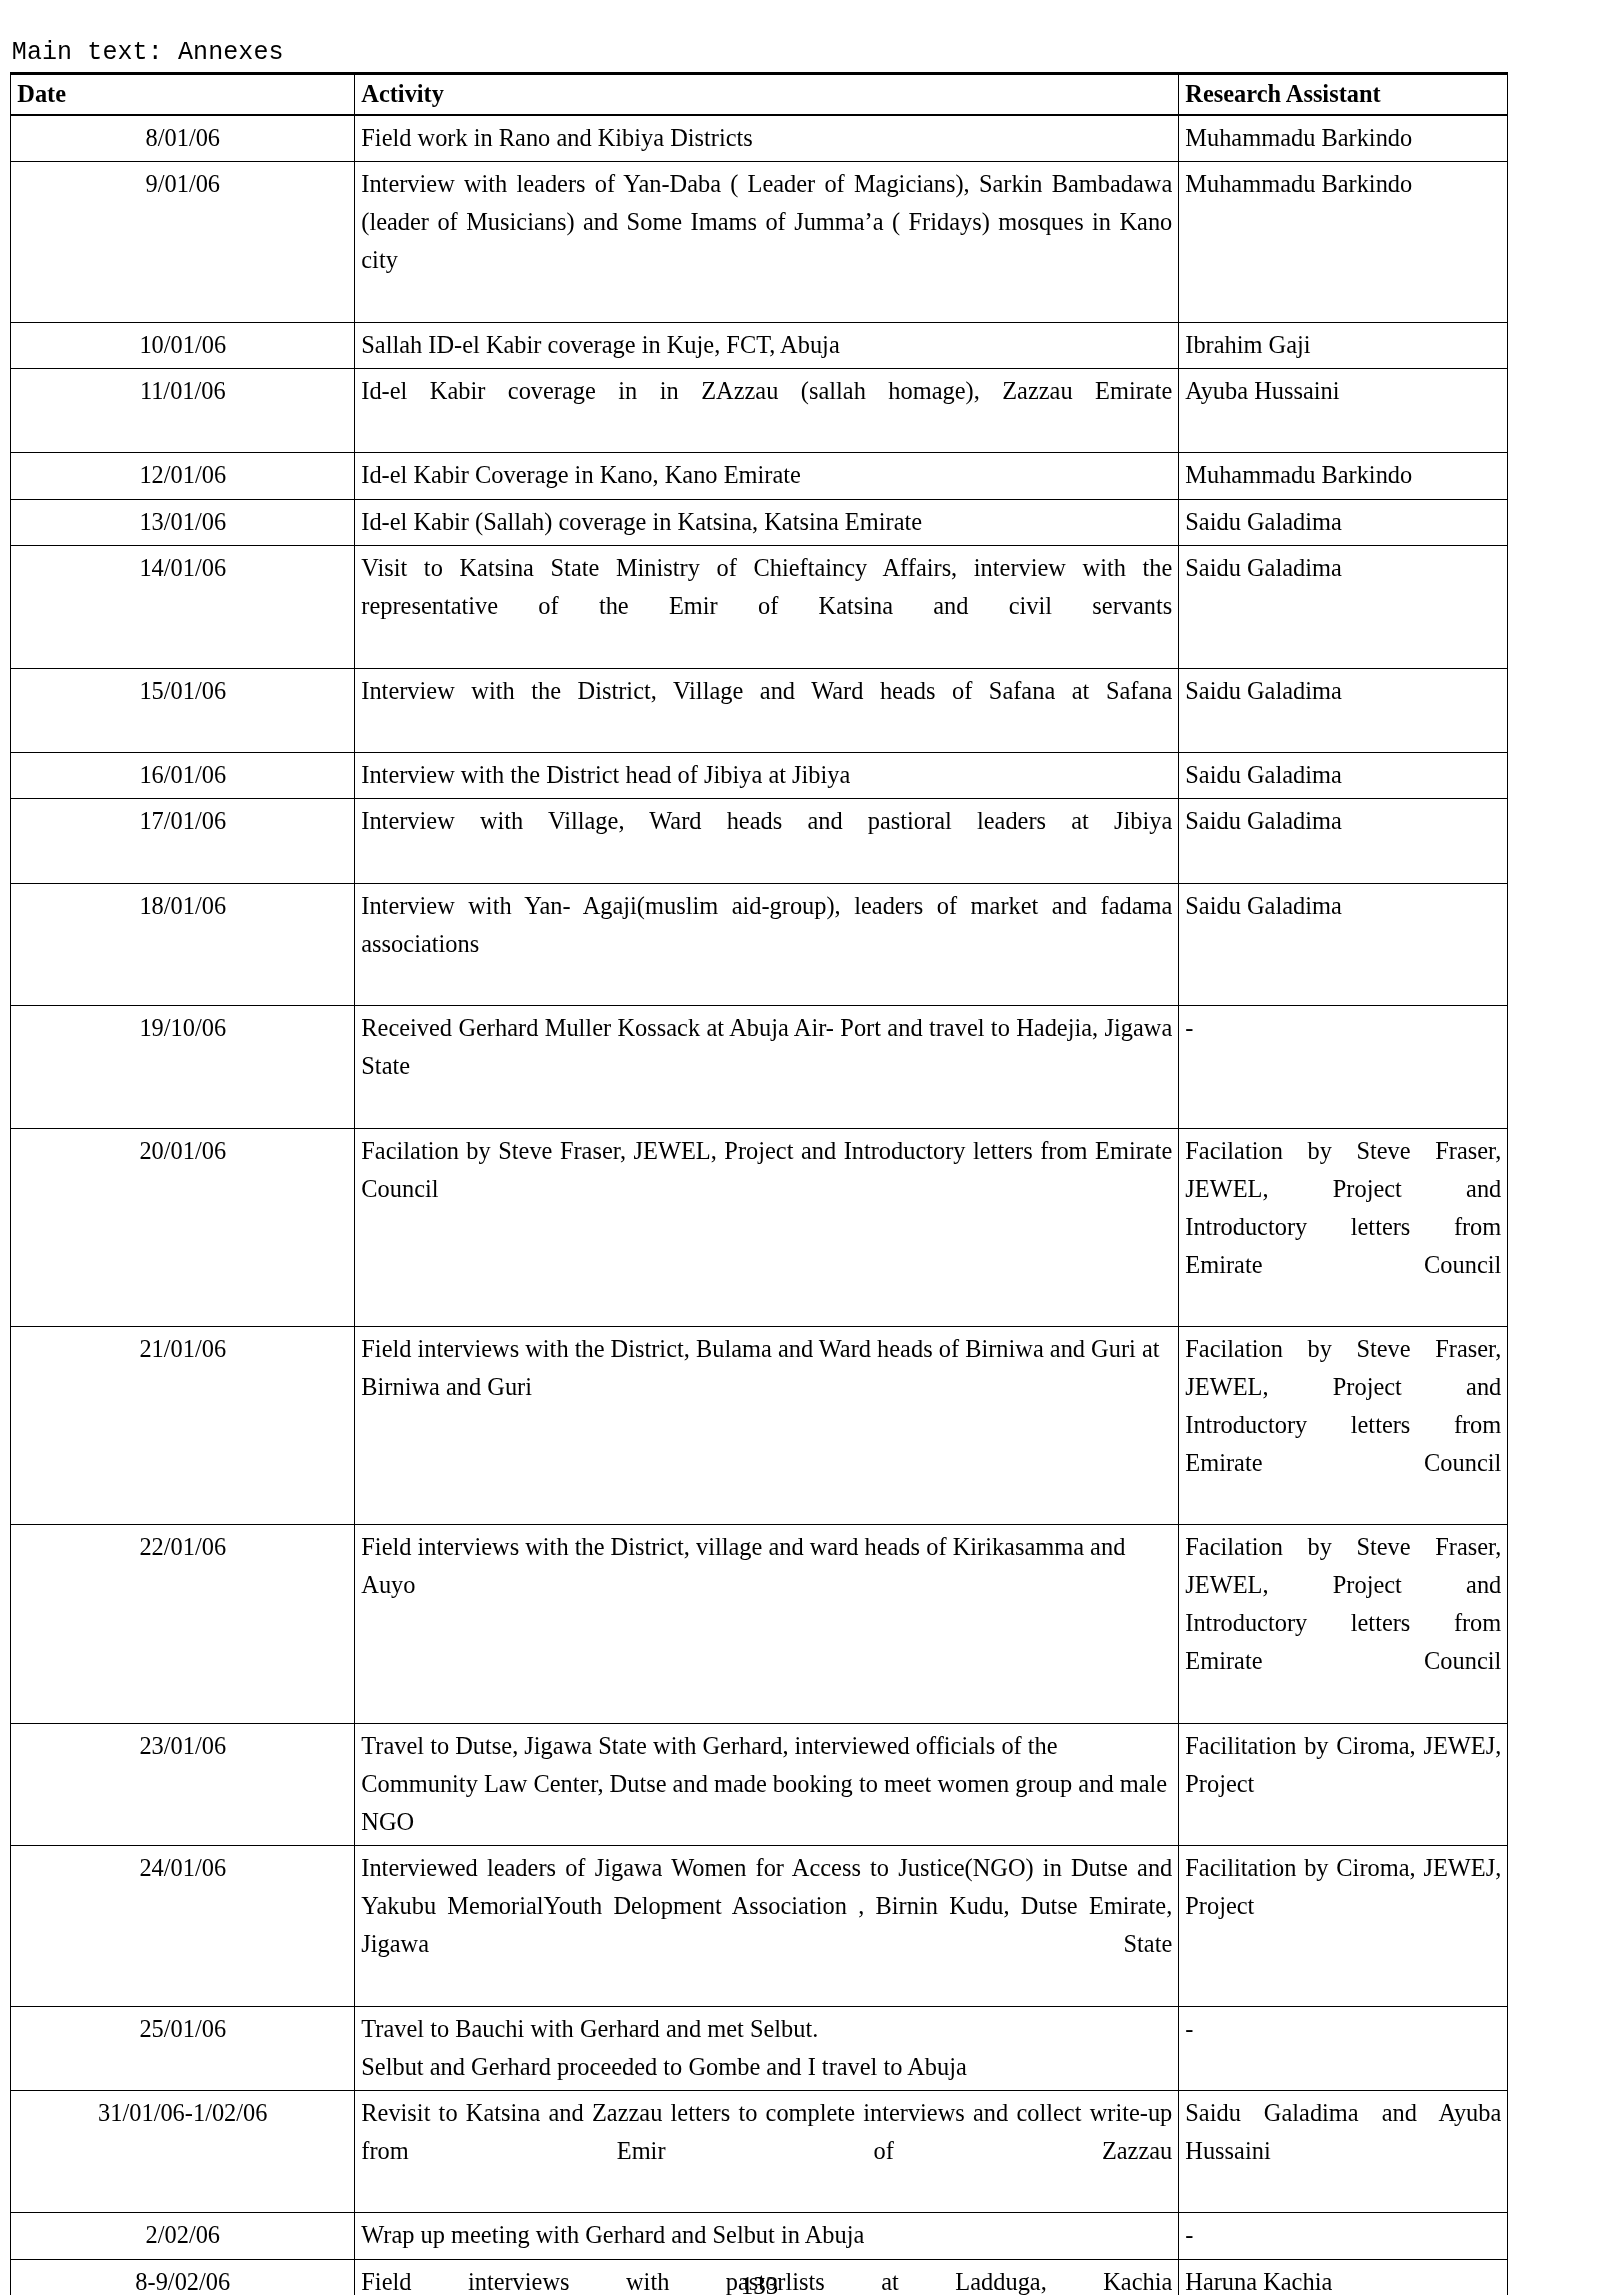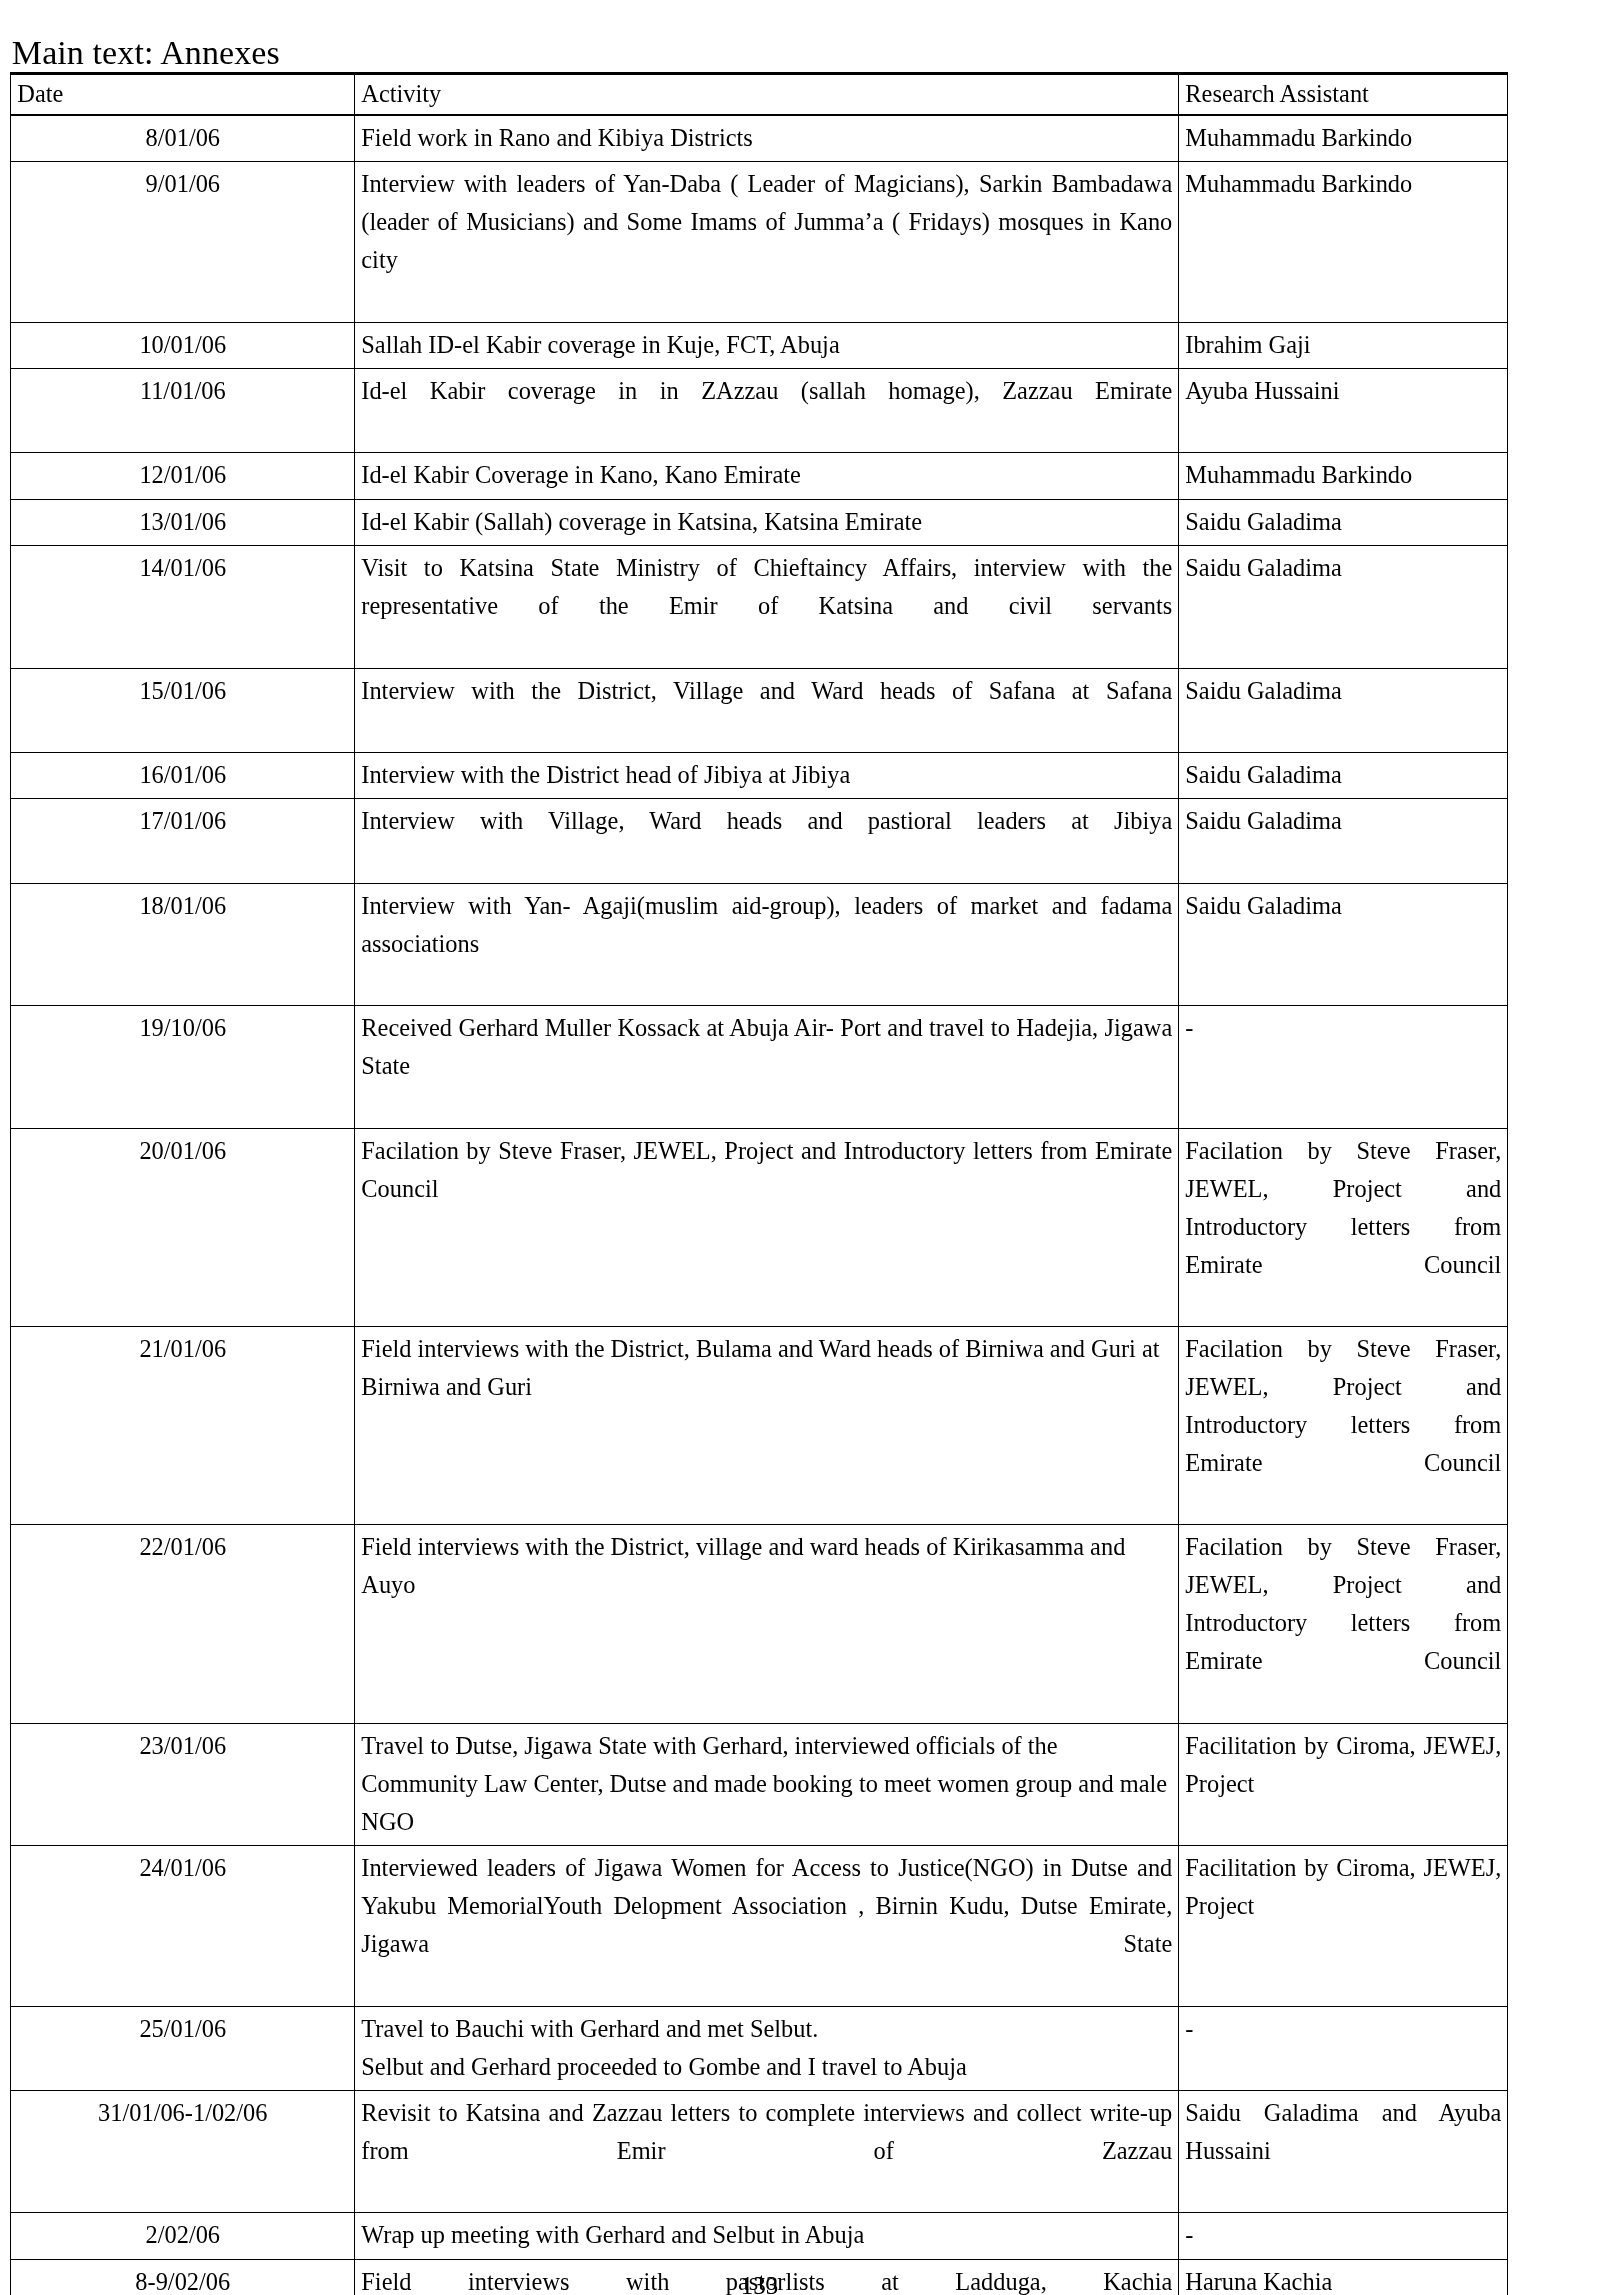--- a/index.html
+++ b/index.html
@@ -15,26 +15,27 @@
   .page {
     position: relative;
     width: 1602px;
     height: 2295px;
     box-sizing: border-box;
     padding: 38px 93px 0 10.3px;
     background: #ffffff;
     overflow: hidden;
   }
   .running-head {
-    font-size: 34px;
+    font-size: 25px;
     line-height: 30px;
     letter-spacing: 0.1px;
     margin: 0 0 4.4px 0;
     padding-left: 1.5px;
     white-space: nowrap;
+    font-family: Liberation Mono, monospace;
   }
   table.annex {
     border-collapse: collapse;
     width: 1497px;
     table-layout: fixed;
     margin: 0;
   }
   table.annex col.c-date  { width: 344px; }
   table.annex col.c-act   { width: 824px; }
   table.annex col.c-ra    { width: 329px; }
@@ -42,21 +43,21 @@
   table.annex th,
   table.annex td {
     border: 1.5px solid #000000;
     vertical-align: top;
     padding: 3px 6px 4.4px 6px;
     font-size: 24.4px;
     line-height: 38px;
     font-weight: normal;
   }
   table.annex thead th {
-    font-weight: normal;
+    font-weight: bold;
     border-top: 3.7px solid #000000;
     border-bottom: 2.2px solid #000000;
     line-height: 34px;
     padding-top: 1.5px;
     padding-bottom: 3px;
     text-align: left;
   }
   table.annex td.cell-date {
     white-space: nowrap;
     text-align: center;

